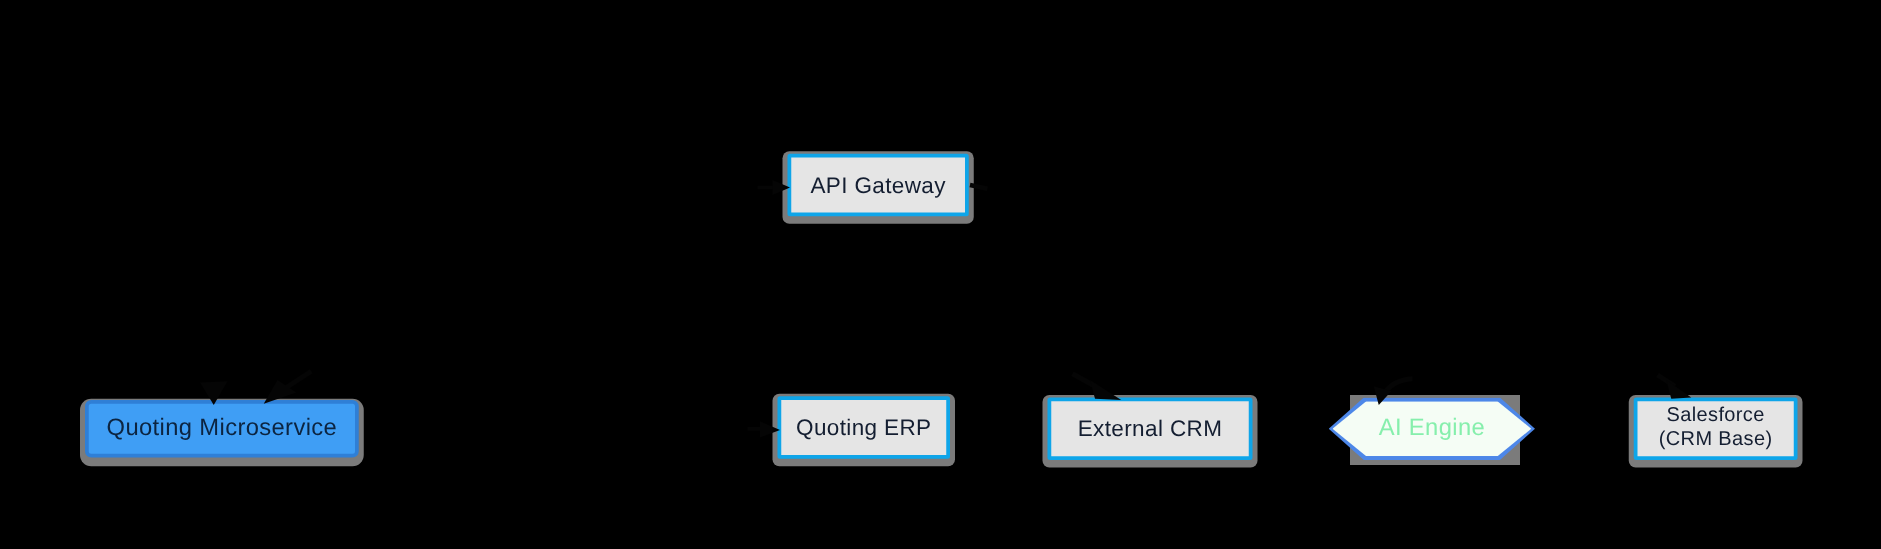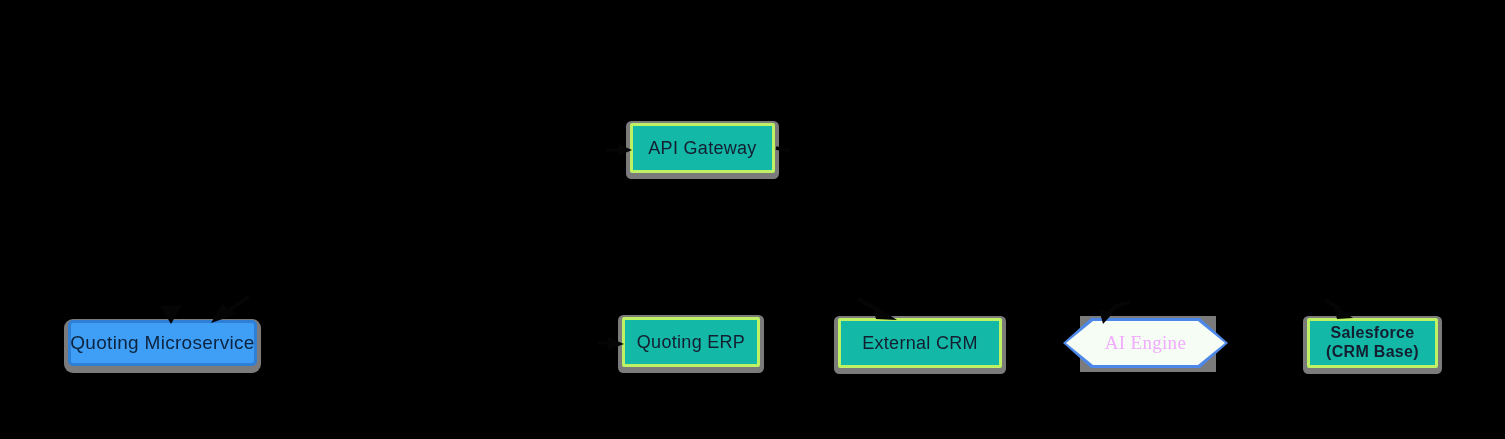--- a/index.html
+++ b/index.html
@@ -13,57 +13,57 @@
 
   
   .node{
     position:absolute;box-sizing:border-box;
     display:flex;align-items:center;justify-content:center;
     text-align:center;letter-spacing:.3px;
     white-space:nowrap;
   }
   
   .slate{
-    background:#14b8a6;
-    border:3px solid #bef264;
+    background:#e5e5e5;
+    border:3px solid #0ea5e9;
     color:#141e31;
     font-size:18px;
     box-shadow:0 2px 0 4px #7b7b7b;
     border-radius:2px;
   }
   
   .quoting{
     background:#3f9ef5;
     border:3px solid #2f7fd6;
     color:#0c2440;
     font-size:19px;
     box-shadow:0 3px 0 4px #7b7b7b;
     border-radius:5px;
   }
   .node-api   {left:630px;top:123px;width:145px;height:50px;}
-  .node-quote {left:68px; top:320px;width:189px;height:46px;}
+  .node-quote {left:68px; top:320px;width:219px;height:46px;}
   .node-erp   {left:622px;top:317px;width:138px;height:50px;}
   .node-crm   {left:838px;top:318px;width:164px;height:50px;}
   .node-sf    {left:1307px;top:318px;width:131px;height:50px;font-size:16px;line-height:1.18;white-space:normal;}
-  .node-sf .two-line{display:block;font-weight:bold;}
+  .node-sf .two-line{display:block;}
 
   
   .halo-hex{
     position:absolute;left:1080px;top:316px;width:136px;height:56px;
     background:#7b7b7b;
   }
   .node-hex{left:1063px;top:318px;width:165px;height:50px;background:transparent;border:none;}
   .hex-border,.hex-fill{
     position:absolute;
     clip-path:polygon(0% 50%,17% 0%,83% 0%,100% 50%,83% 100%,17% 100%);
   }
   .hex-border{inset:0;background:#4d87e8;}
   .hex-fill{inset:3px;background:#f5fdf5;}
   .hex-label{
-    position:relative;z-index:2;color:#f0abfc;font-size:19px;letter-spacing:.3px;font-family:Liberation Serif, serif;
+    position:relative;z-index:2;color:#86efac;font-size:19px;letter-spacing:.3px;
   }
 
   
   .arrows{
     position:absolute;inset:0;z-index:5;pointer-events:none;
   }
 </style>
 </head>
 <body>
 

